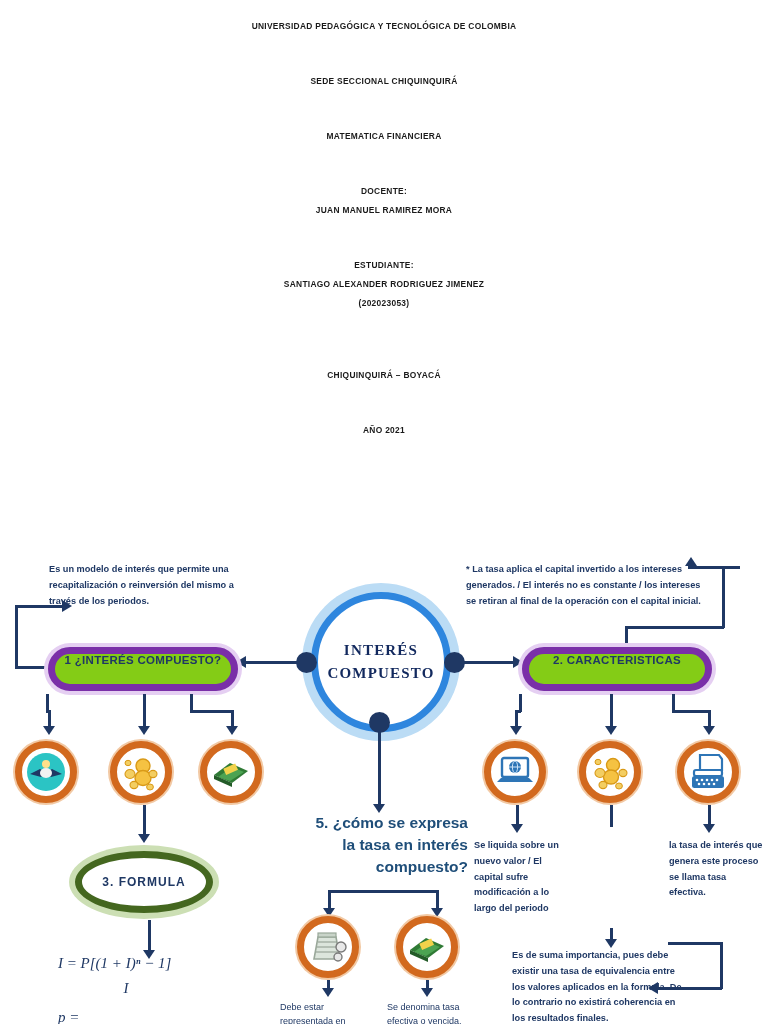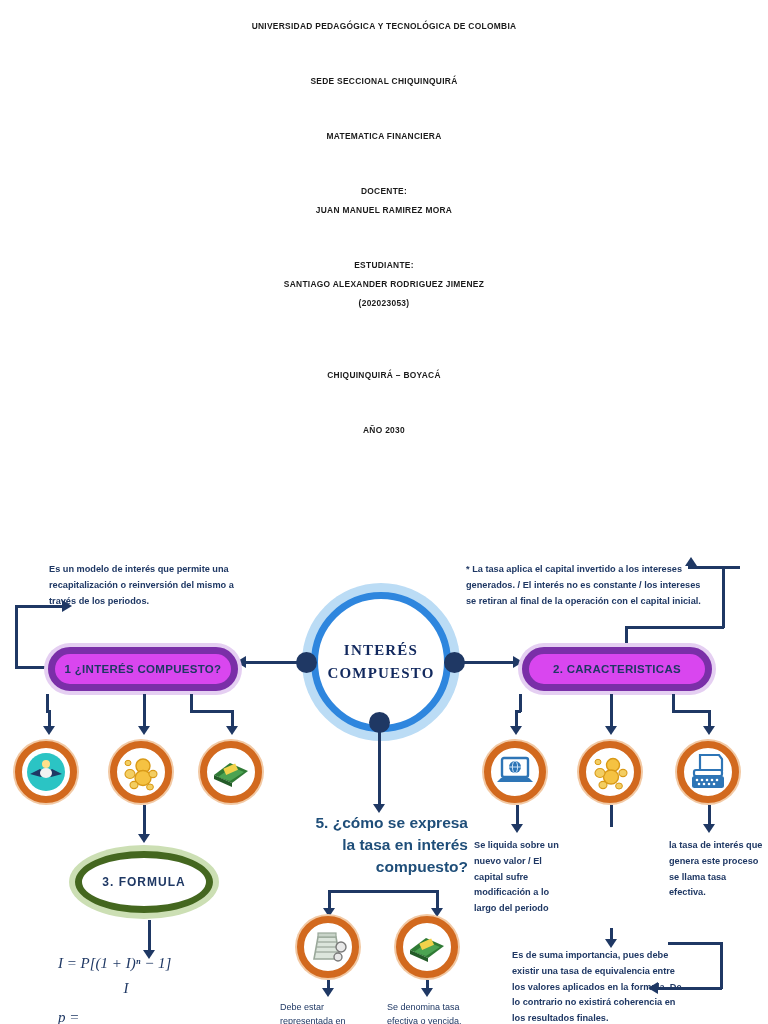--- a/index.html
+++ b/index.html
@@ -53,24 +53,24 @@
   }
   .hub-dot {
     position:absolute; width:21px; height:21px; border-radius:50%;
     background:#1F3864;
   }
 
   
   .pill {
     position:absolute;
     border-radius:40px;
-    background:#d946ef;
+    background:#84cc16;
     border:7px solid #7A2FA8;
     box-shadow: 0 0 0 4px #E5CFF2;
-    display:flex; align-items:center; justify-content:center;
+    display:flex; justify-content:center;
   }
   .pill span {
     font-size:11.5px; font-weight:bold; color:#1F3864; letter-spacing:.3px;
     white-space:nowrap;
   }
 
   
   #formula-node {
     position:absolute;
     border-radius:50%;
@@ -151,21 +151,21 @@
   <div>
     <div class="cover-line" style="top:21px">UNIVERSIDAD PEDAGÓGICA Y TECNOLÓGICA DE COLOMBIA</div>
     <div class="cover-line" style="top:76px">SEDE SECCIONAL CHIQUINQUIRÁ</div>
     <div class="cover-line" style="top:131px">MATEMATICA FINANCIERA</div>
     <div class="cover-line" style="top:186px">DOCENTE:</div>
     <div class="cover-line" style="top:205px">JUAN MANUEL RAMIREZ MORA</div>
     <div class="cover-line" style="top:260px">ESTUDIANTE:</div>
     <div class="cover-line" style="top:279px">SANTIAGO ALEXANDER RODRIGUEZ JIMENEZ</div>
     <div class="cover-line" style="top:298px">(202023053)</div>
     <div class="cover-line" style="top:370px">CHIQUINQUIRÁ – BOYACÁ</div>
-    <div class="cover-line" style="top:425px">AÑO 2030</div>
+    <div class="cover-line" style="top:425px">AÑO 2021</div>
   </div>
 
   <div id="center-circle" style="left:311px; top:592px">
     <span>INTERÉS</span>
     <span>COMPUESTO</span>
   </div>
   <div class="hub-dot" style="left:296px; top:652px"></div>
   <div class="hub-dot" style="left:444px; top:652px"></div>
   <div class="hub-dot" style="left:369px; top:712px"></div>
 

